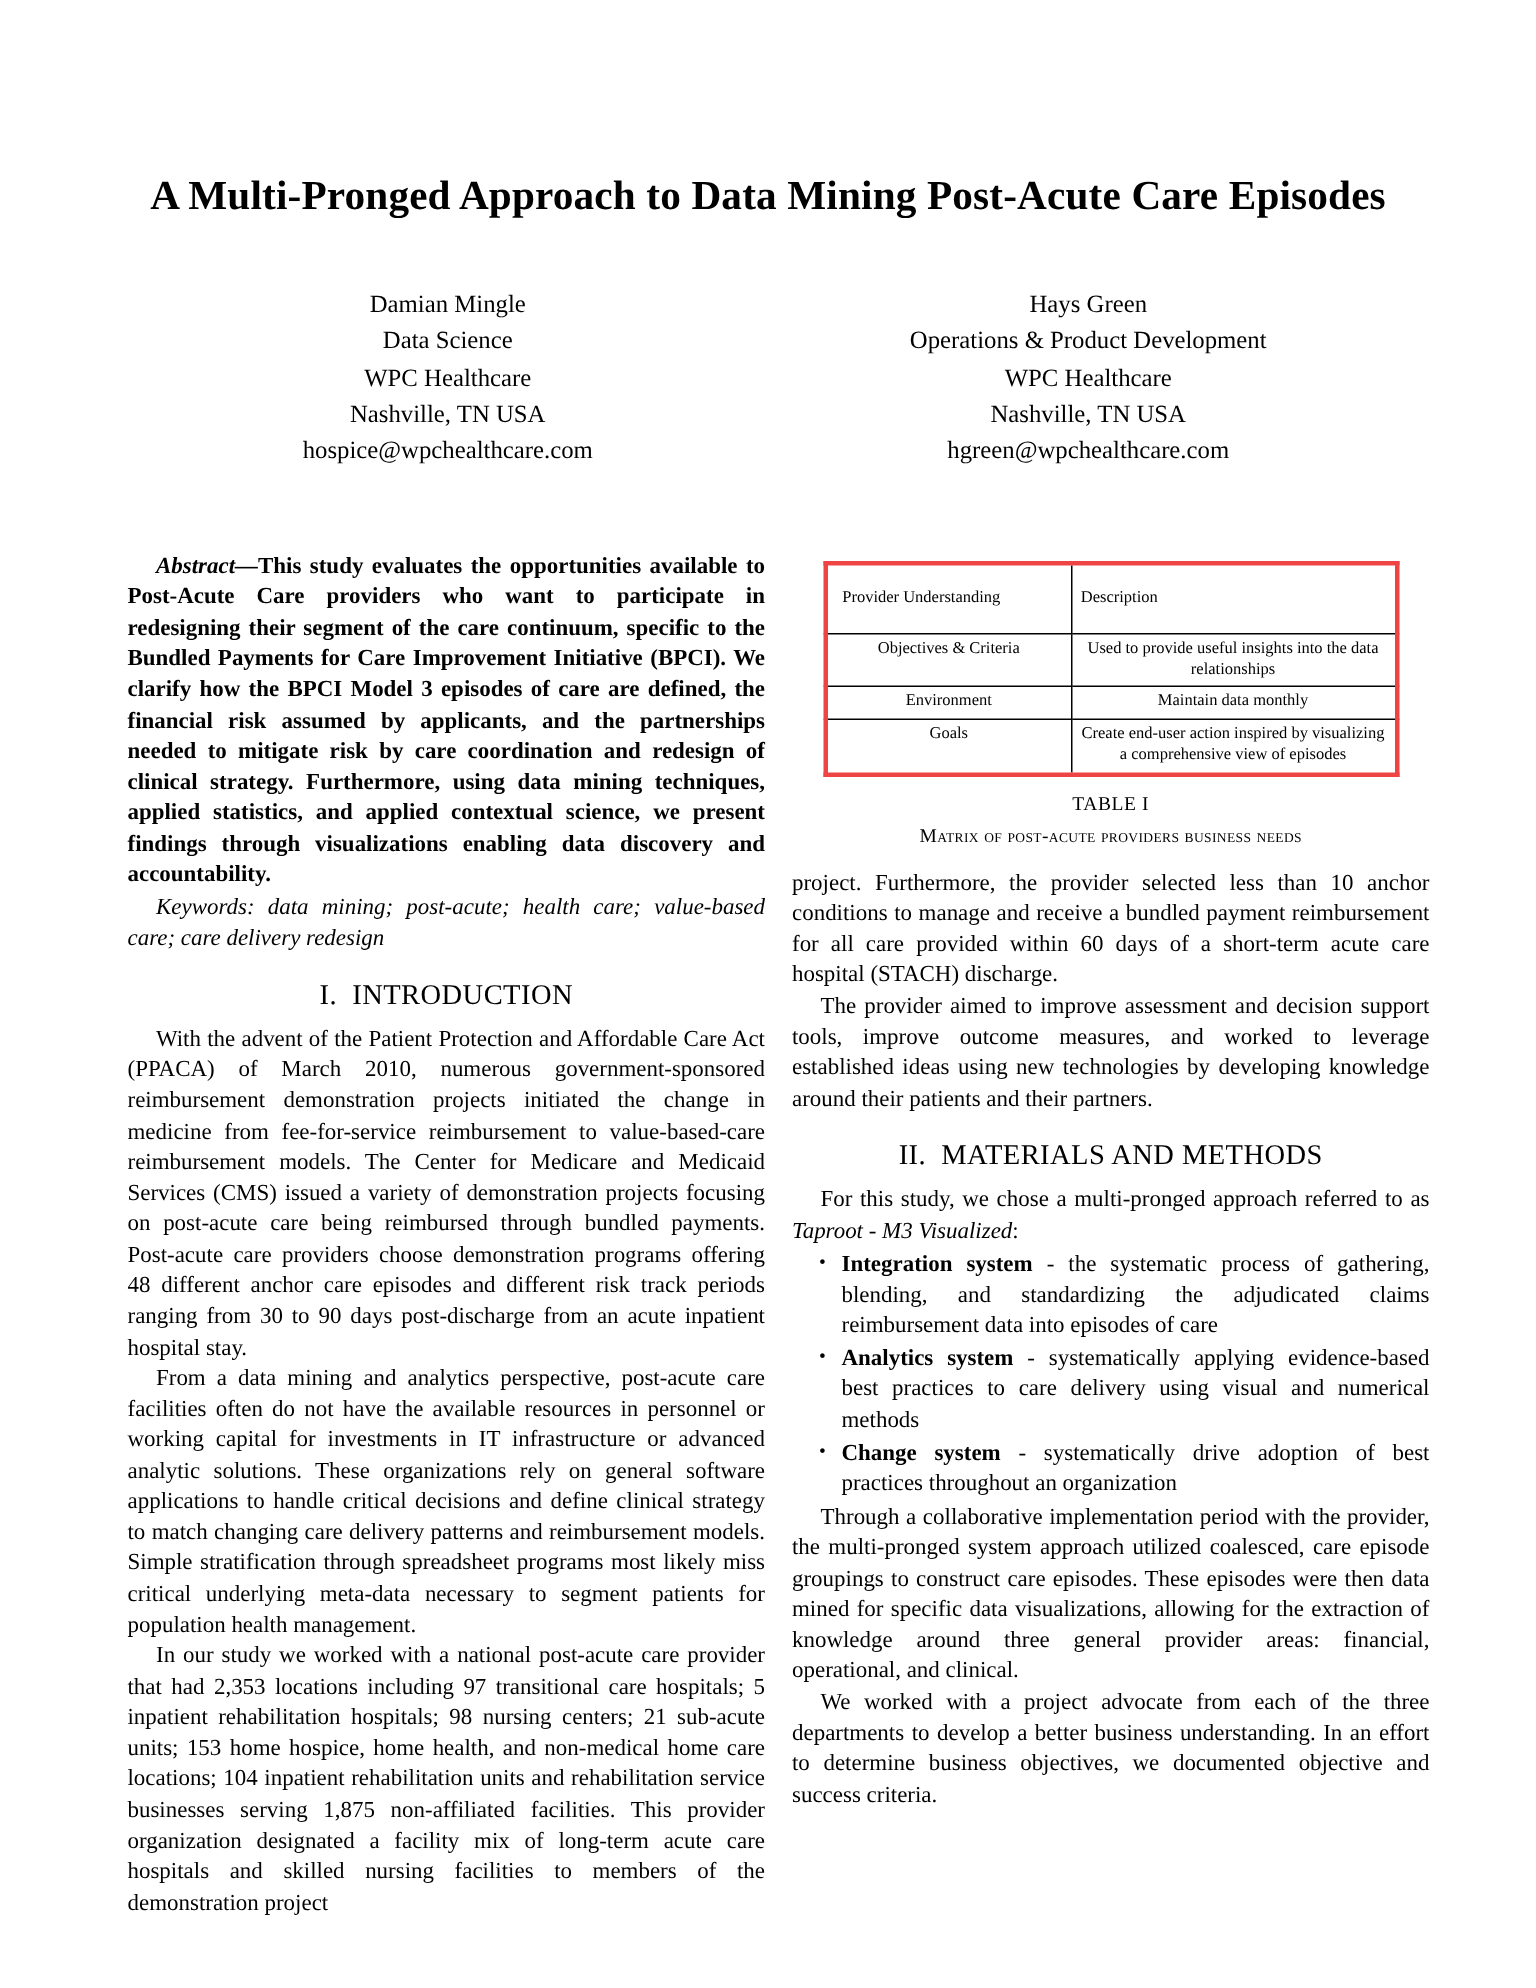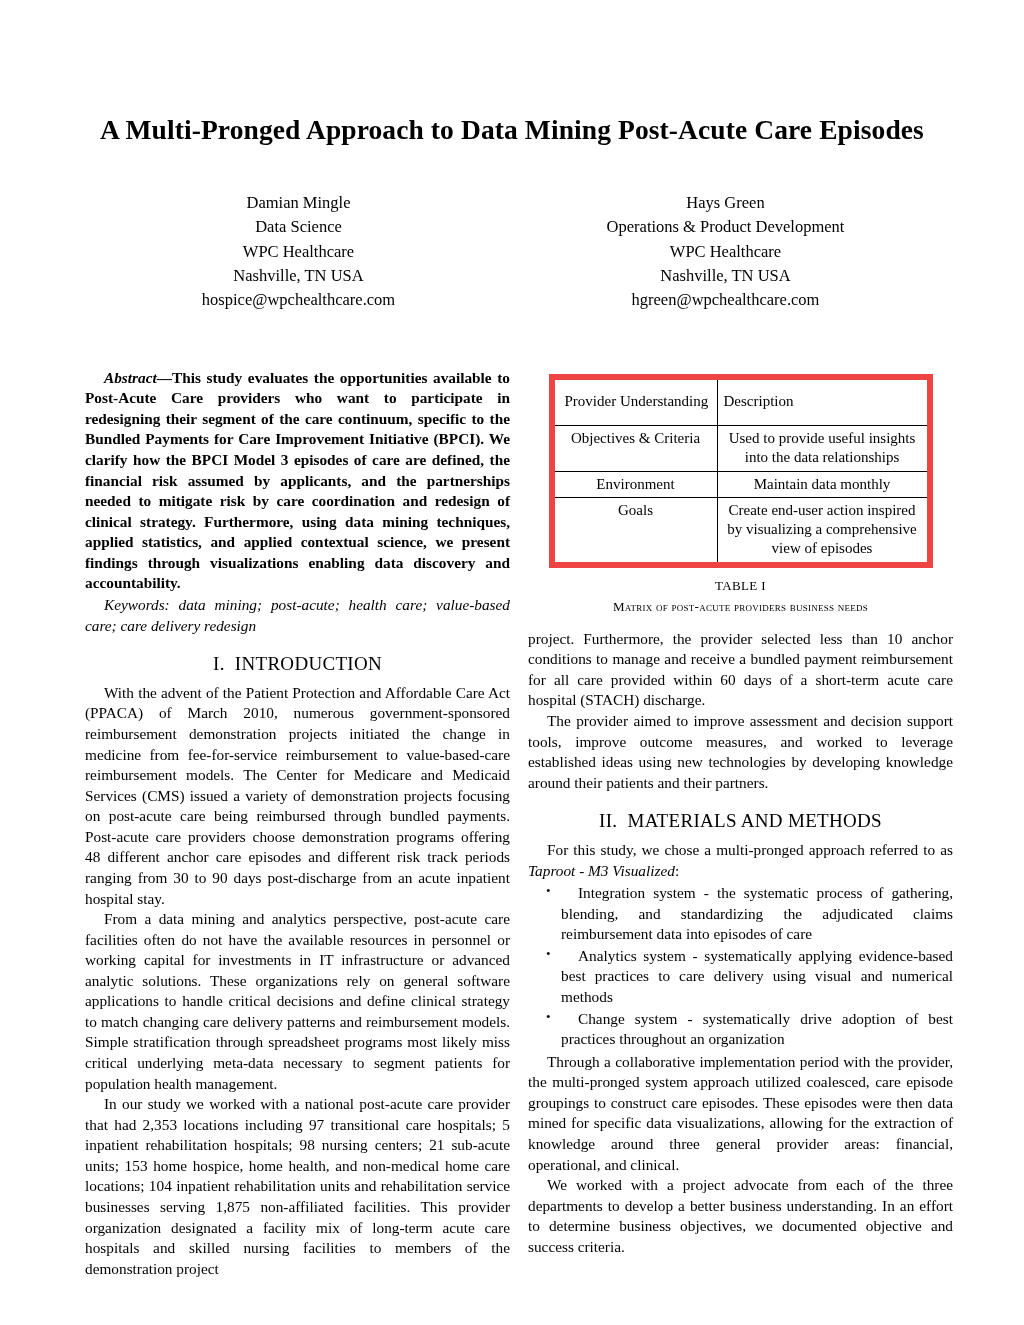--- a/index.html
+++ b/index.html
@@ -100,22 +100,22 @@
   }
 
   
   .table-wrap {
     margin: 6px 0 0 0;
   }
   table.matrix {
     border-collapse: collapse;
     width: 384px;
     margin: 0 auto;
-    border: 6px solid #ef4444;
-    font-size: 15px;
+    border: 3px solid #ef4444;
+    font-size: 11px;
     line-height: 1.26;
     table-layout: fixed;
   }
   table.matrix td {
     border: 1px solid #000;
     padding: 3px 6px 4px 6px;
     vertical-align: top;
   }
   table.matrix tr.header td {
     height: 38px;
@@ -168,22 +168,21 @@
     margin-bottom: 1px;
   }
   ul.bullets li::before {
     content: "\2022";
     position: absolute;
     left: -15px;
     top: -1px;
     font-size: 13px;
   }
   .b {
-    font-weight: normal;
-    margin-left: 17px;
+    font-weight: bold;
   }
   .it {
     font-style: italic;
   }
 </style>
 </head>
 <body>
 
 <div class="page">
 

